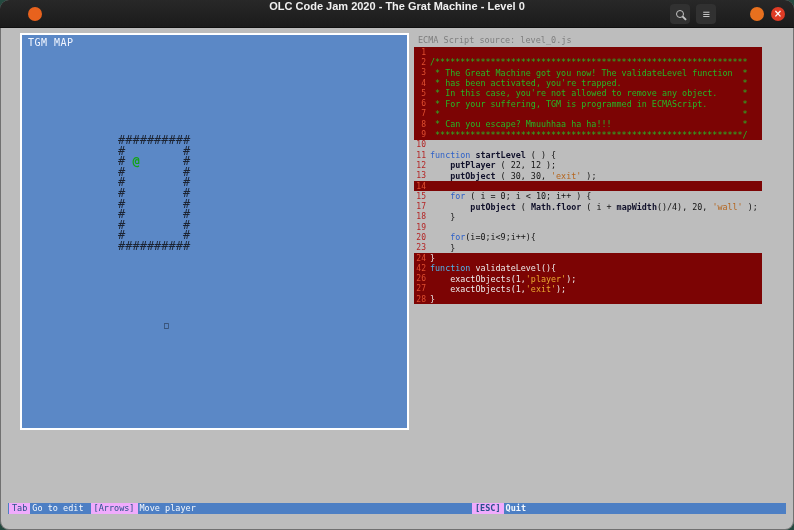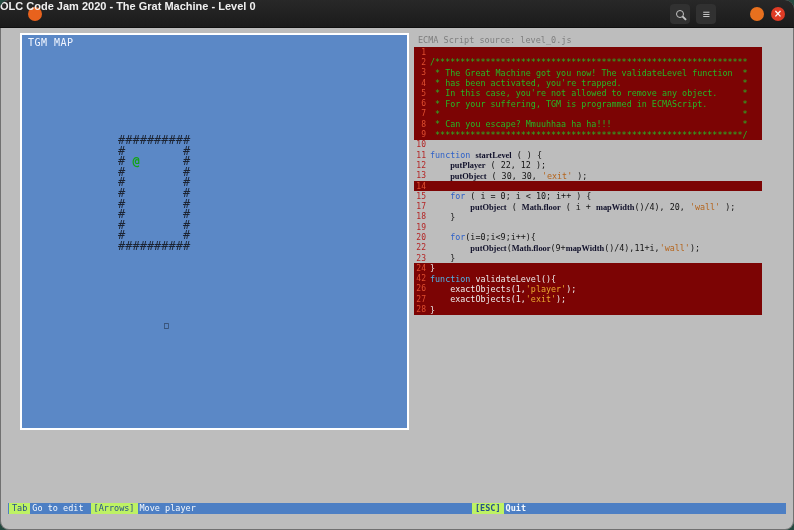--- a/index.html
+++ b/index.html
@@ -5,21 +5,21 @@
   * { margin:0; padding:0; box-sizing:border-box; }
   html,body { width:794px; height:530px; }
   body { background:#24493f; font-family:"DejaVu Sans Mono",monospace; position:relative; overflow:hidden; }
 
   .window { position:absolute; inset:0; border-radius:9px; overflow:hidden; background:#bdbdbd;
             box-shadow: inset 0 0 0 1px rgba(0,0,0,.4); }
 
   
   .titlebar { position:absolute; top:0; left:0; right:0; height:28px;
               background:linear-gradient(#282828,#1b1b1b); border-bottom:1px solid #101010; }
-  .window-title { position:absolute; inset:0; text-align:left; line-height:28px; color:#f0f0f0;
+  .window-title { position:absolute; inset:0; text-align:center; line-height:28px; color:#f0f0f0;
                   font:bold 11px "Liberation Sans",sans-serif; }
   .app-icon { position:absolute; left:28px; top:7px; width:14px; height:14px; border-radius:50%;
               background:#e8621d; }
   .tb-sq { position:absolute; top:4px; width:20px; height:20px; border-radius:4px; background:#313131;
            display:flex; align-items:center; justify-content:center; color:#c4c4c4; cursor:default; }
   .search-btn { right:104px; }
   .menu-btn { right:78px; font-size:12px; line-height:20px; }
   .mag { position:relative; width:8px; height:8px; border:1.4px solid #c4c4c4; border-radius:50%; }
   .mag::after { content:""; position:absolute; width:4.5px; height:1.5px; background:#c4c4c4;
                 transform:rotate(45deg); right:-3.5px; bottom:-1.5px; }
@@ -40,32 +40,32 @@
   .code-panel { position:absolute; left:414px; top:33px; width:348px; }
   .code-header { font-size:8.5px; color:#7e7e7e; padding:2px 0 3px 4px; height:14px; white-space:pre; }
   .code-line { display:flex; height:10.3px; align-items:center; overflow:hidden; }
   .code-line.red { background:#7c0404; }
   .ln { flex:0 0 16px; text-align:right; padding-right:4px; font-size:8px; color:#b32424; }
   .red .ln { color:#e04f30; }
   .code-text { white-space:pre; font-size:8.4px; }
   .tk-cmt { color:#25b825; }
   .tk-kw  { color:#2f62c8; }
   .tk-kwr { color:#4fb3e8; }
-  .tk-fn  { color:#10102a; font-weight:bold;font-family:Liberation Serif, serif; }
+  .tk-fn  { color:#10102a; font-weight:bold; }
   .tk-txt { color:#141414; }
   .tk-str { color:#b5651d; }
   .tk-wht { color:#ececec; }
   .tk-strr{ color:#eaa92f; }
 
   
   .status-bar { position:absolute; left:8px; top:503px; width:778px; height:11px; background:#4d7fc4;
                 font-size:8.5px; }
   .status-left { position:absolute; left:1px; top:0; height:11px; display:flex; align-items:center; }
   .quit-group { position:absolute; left:464px; top:0; height:11px; display:flex; align-items:center;font-weight:bold; }
-  .keycap { background:#bef264; color:#27508a; padding:0 3px; height:11px; line-height:11px; white-space:pre; }
+  .keycap { background:#f0abfc; color:#27508a; padding:0 3px; height:11px; line-height:11px; white-space:pre; }
   .keylabel { color:#f4f8fd; margin:0 7px 0 2px; line-height:11px; white-space:pre; }
 </style>
 </head>
 <body>
 
 <div class="window">
 
   <div class="titlebar">
     <span class="app-icon"></span>
     <span class="window-title">OLC Code Jam 2020 - The Grat Machine - Level 0</span>
@@ -170,24 +170,20 @@
         </div>
         <div class="code-line">
           <span class="ln">19</span>
           <span class="code-text"></span>
         </div>
         <div class="code-line">
           <span class="ln">20</span>
           <span class="code-text"><span class="tk-txt">    </span><span class="tk-kw">for</span><span class="tk-txt">(i=0;i&lt;9;i++){</span></span>
         </div>
         <div class="code-line">
-          <span class="ln">22</span>
-          <span class="code-text"><span class="tk-txt">        </span><span class="tk-fn">putObject</span><span class="tk-txt">(</span><span class="tk-fn">Math.floor</span><span class="tk-txt">(9+</span><span class="tk-fn">mapWidth</span><span class="tk-txt">()/4),11+i,</span><span class="tk-str">'wall'</span><span class="tk-txt">);</span></span>
-        </div>
-        <div class="code-line">
           <span class="ln">23</span>
           <span class="code-text"><span class="tk-txt">    }</span></span>
         </div>
         <div class="code-line red">
           <span class="ln">24</span>
           <span class="code-text"><span class="tk-wht">}</span></span>
         </div>
         <div class="code-line red">
           <span class="ln">42</span>
           <span class="code-text"><span class="tk-kwr">function</span><span class="tk-wht"> validateLevel(){</span></span>

